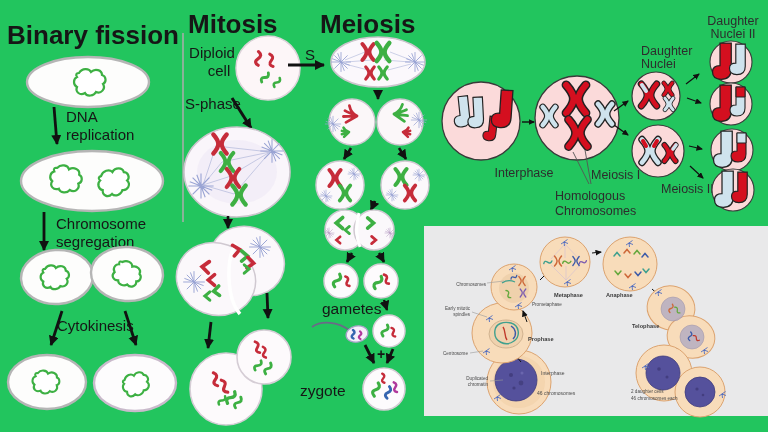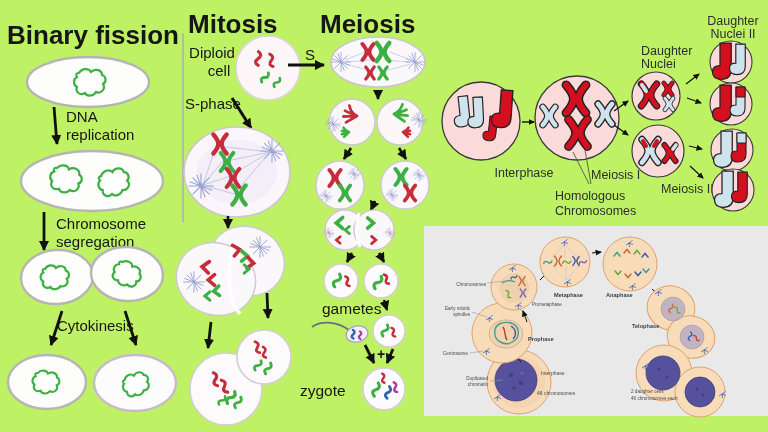--- a/index.html
+++ b/index.html
@@ -1,16 +1,16 @@
 <!DOCTYPE html>
 <html><head>
 <meta charset="utf-8">
 <style>
   html,body{margin:0;padding:0;background:#fff;}
-  .canvas{position:relative;width:768px;height:432px;background:#bef264;overflow:hidden;
+  .canvas{position:relative;width:768px;height:432px;background:#22c55e;overflow:hidden;
           font-family:"Liberation Sans",sans-serif;}
   svg{position:absolute;inset:0;}
   text{font-family:"Liberation Sans",sans-serif;fill:#161616;}
   .t-title{font-size:26px;font-weight:700;}
   .t-step{font-size:15px;}
   .t-mid{font-size:15.5px;}
   .t-plus{font-size:14px;font-weight:700;}
   .t-small{font-size:12.5px;fill:#2d2d2d;}
   .t-tinybold{font-size:5.6px;font-weight:700;fill:#3a3a3a;}
   .t-tiny{font-size:5px;fill:#4a4a4a;}

